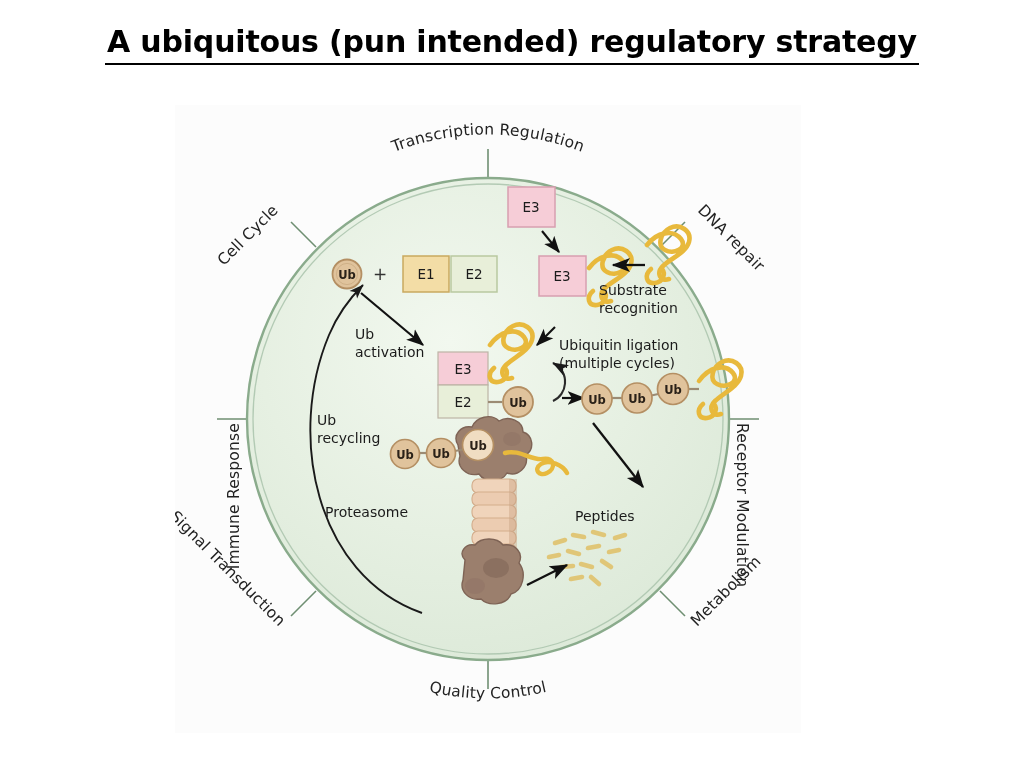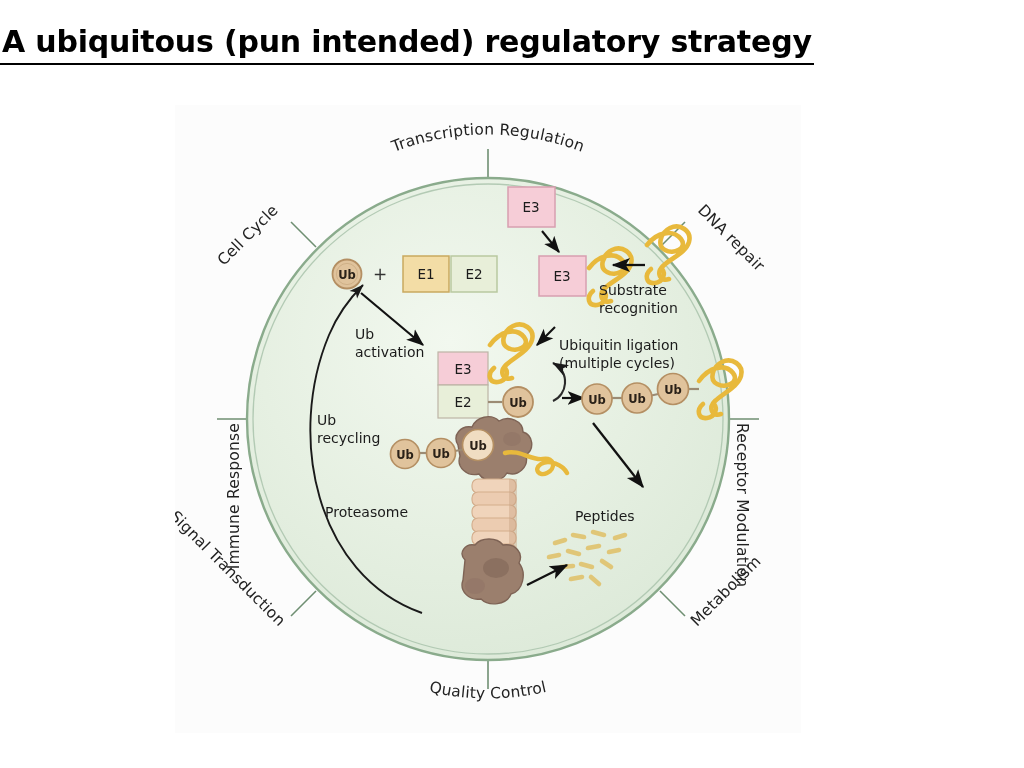--- a/index.html
+++ b/index.html
@@ -14,21 +14,21 @@
     overflow: hidden;
     font-family: "DejaVu Sans", sans-serif;
   }
 
   
   #slide-title {
     position: absolute;
     left: 0;
     top: 24px;
     width: 1024px;
-    text-align: left;
+    text-align: center;
     font-family: "DejaVu Sans", sans-serif;
     font-size: 30px;
     font-weight: 600;
     color: #000000;
     letter-spacing: -0.2px;
   }
   #slide-title .tl {
     display: inline-block;
     border-bottom: 2px solid #000;
     padding: 0 2px 3px 2px;

